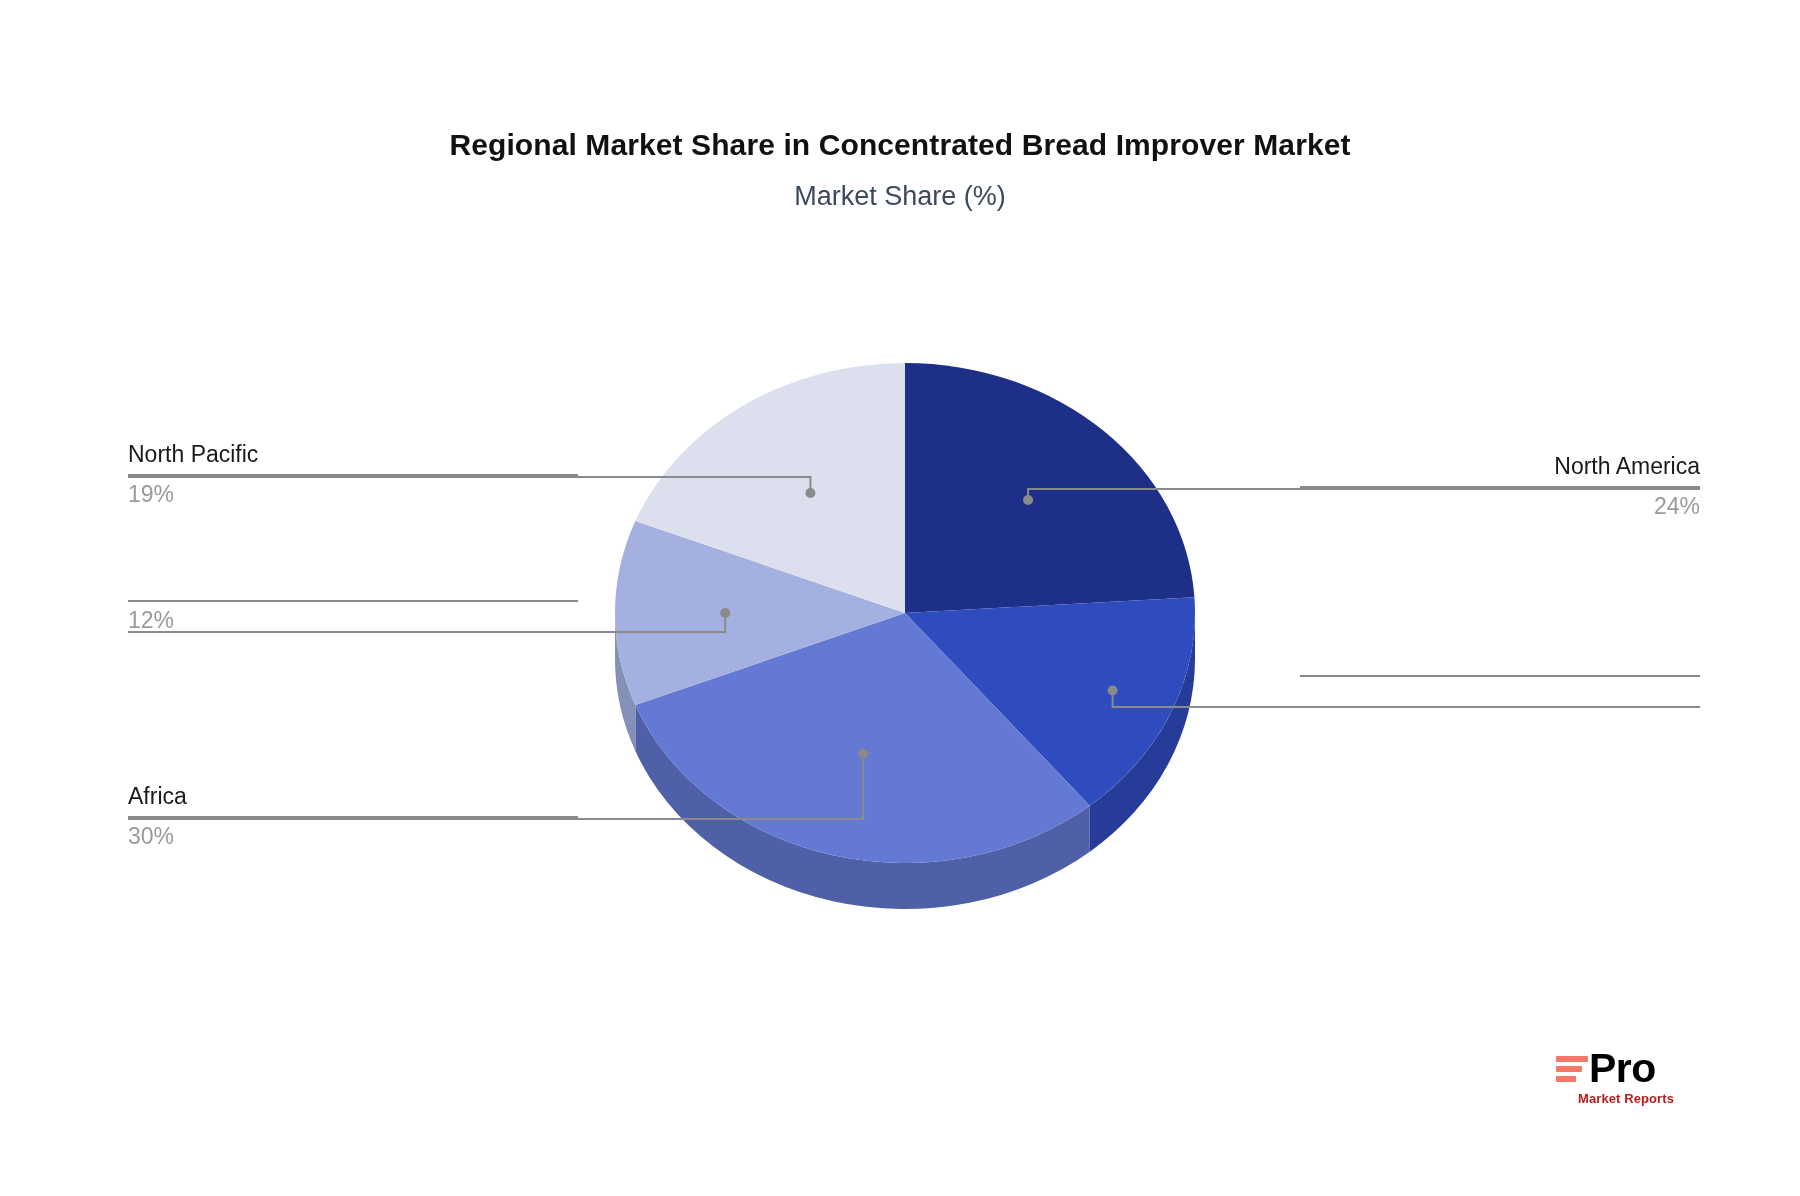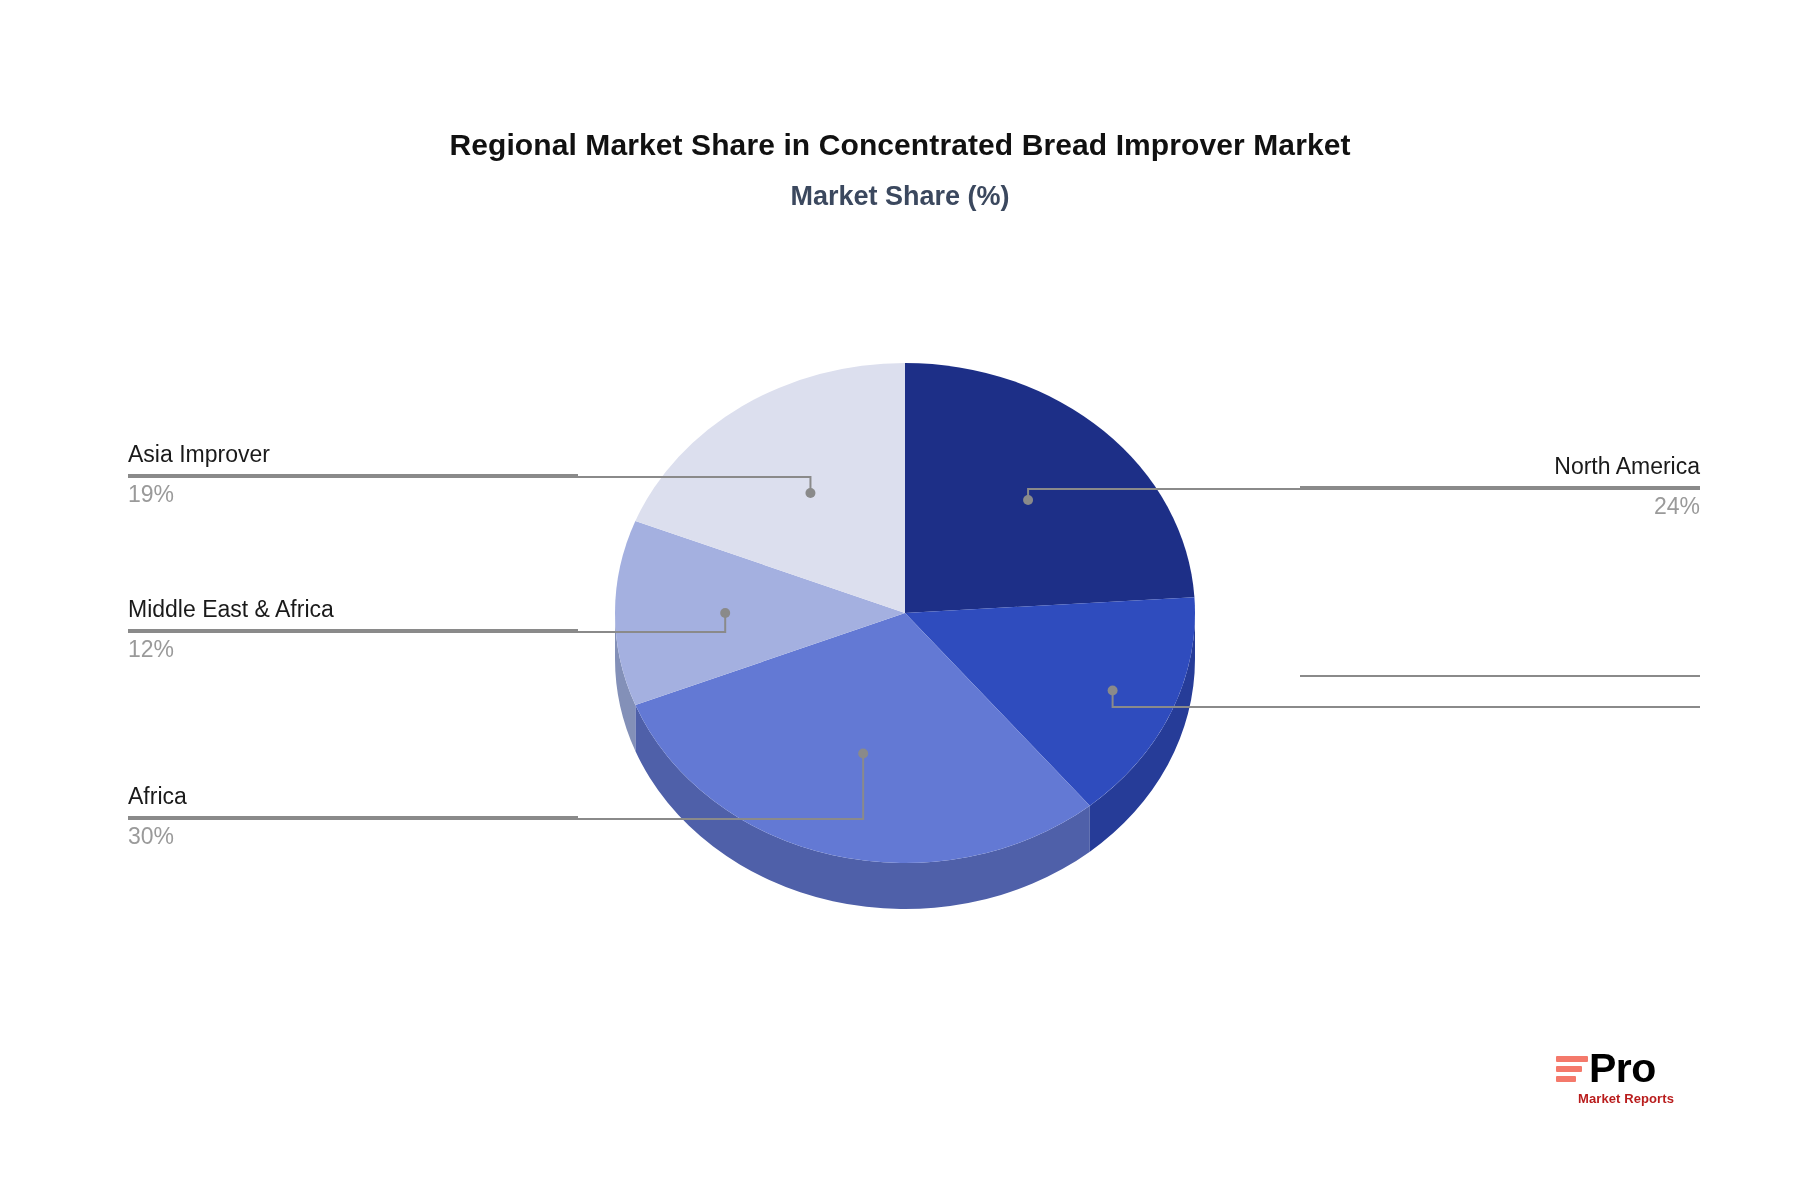--- a/index.html
+++ b/index.html
@@ -36,21 +36,21 @@
   .chart-title {
     font-size: 30px;
     font-weight: bold;
     color: #111111;
     letter-spacing: 0.1px;
     line-height: 1.15;
     margin: 0;
   }
   .chart-subtitle {
     font-size: 27px;
-    font-weight: bold;
+    font-weight: normal;
     color: #3b485e;
     line-height: 1.15;
     margin: 18px 0 0 0;
   }
 
   
   #pie-wrap {
     position: absolute;
     left: 580px;
     top: 355px;
@@ -190,27 +190,26 @@
     <div class="c-name">North America</div>
     <div class="c-rule"></div>
     <div class="c-value">24%</div>
   </div>
 
   <div class="callout right" id="co-sa" style="left:1300px; top:670px; width:400px;">
     <div class="c-rule"></div>
   </div>
 
   <div class="callout left" id="co-ap" style="left:128px; top:440px; width:450px;">
-    <div class="c-name">Asia Improver</div>
+    <div class="c-name">North Pacific</div>
     <div class="c-rule"></div>
     <div class="c-value">19%</div>
   </div>
 
   <div class="callout left" id="co-mea" style="left:128px; top:595px; width:450px;">
-    <div class="c-name">Middle East &amp; Africa</div>
     <div class="c-rule"></div>
     <div class="c-value">12%</div>
   </div>
 
   <div class="callout left" id="co-eu" style="left:128px; top:782px; width:450px;">
     <div class="c-name">Africa</div>
     <div class="c-rule"></div>
     <div class="c-value">30%</div>
   </div>
 

